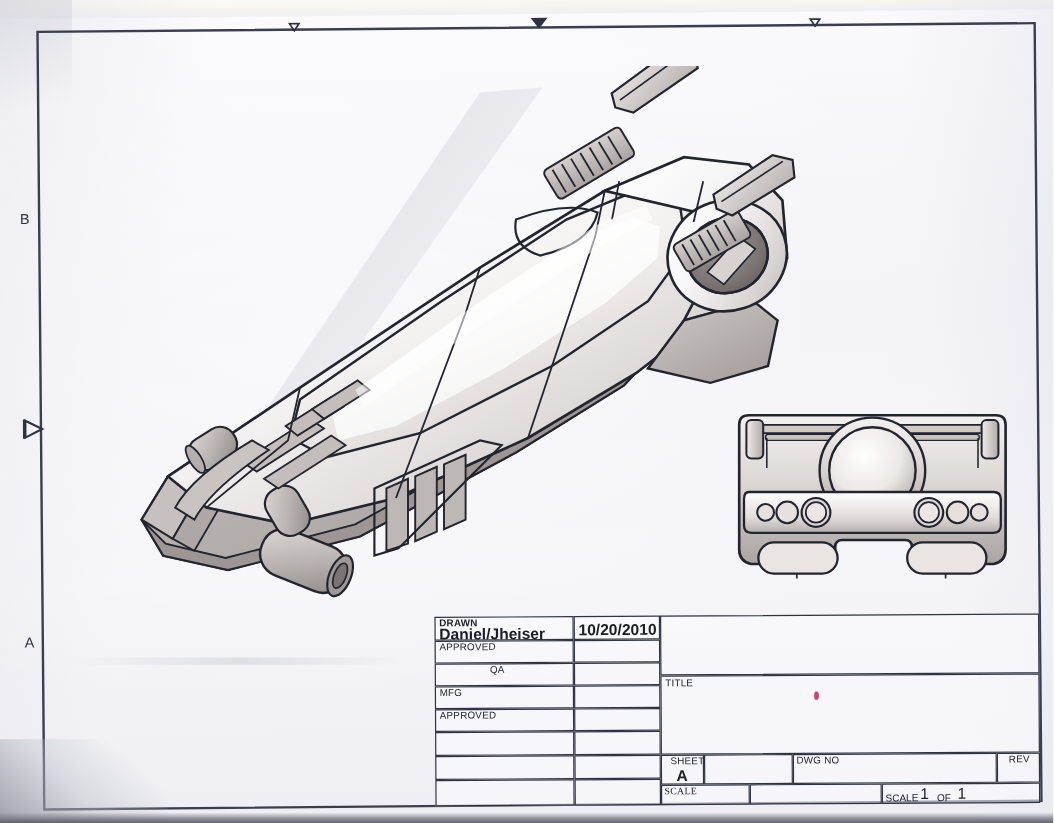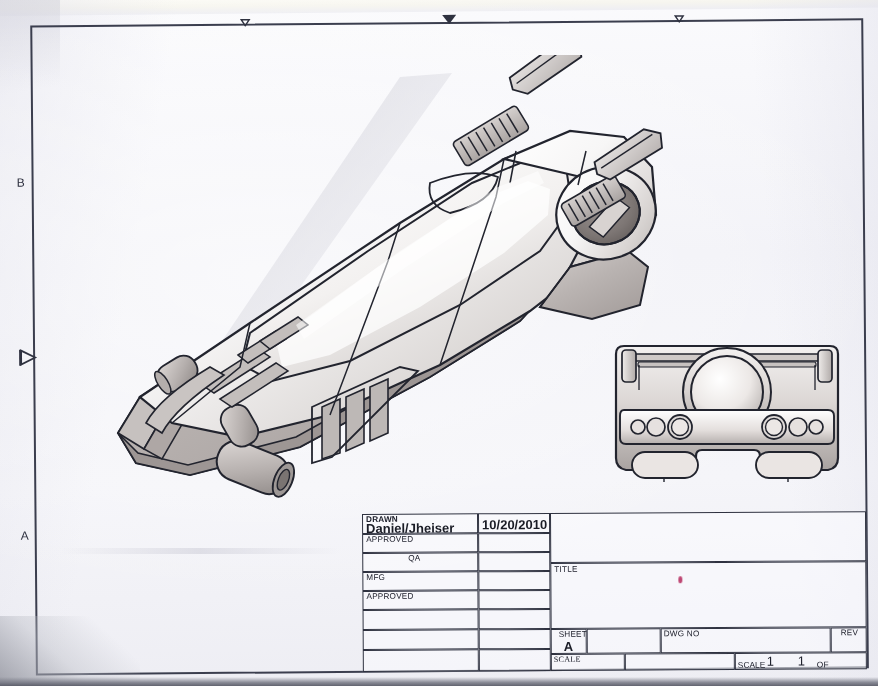--- a/index.html
+++ b/index.html
@@ -401,21 +401,21 @@
 
     <div class="tb-cell" style="left:188px;top:141px;width:74px;height:17px;"></div>
     <div class="tb-cell" style="left:262px;top:141px;width:110px;height:17px;"></div>
     <div class="tb-cell" style="left:372px;top:141px;width:132px;height:17px;"></div>
 
     <span class="tb-label" style="left:191px;top:142px;font-family:Liberation Serif, serif;">SCALE</span>
     <span class="tb-value" style="left:191px;top:150px;"></span>
 
     <span class="sheet-line" style="left:375px;top:148px;">SCALE</span>
     <span class="sheet-line sheet-num" style="left:404px;top:142px;">1</span>
-    <span class="sheet-line" style="left:418px;top:148px;margin-left:36px;">OF</span>
+    <span class="sheet-line" style="left:418px;top:148px;">OF</span>
     <span class="sheet-line sheet-num" style="left:435px;top:142px;">1</span>
   </div>
 
   <div class="ghost-streak" style="left:60px;top:548px;width:280px;"></div>
   <div class="corner-shadow-bl"></div>
   <div class="paper-edge-bottom"></div>
 
 </div>
 
 </body></html>

